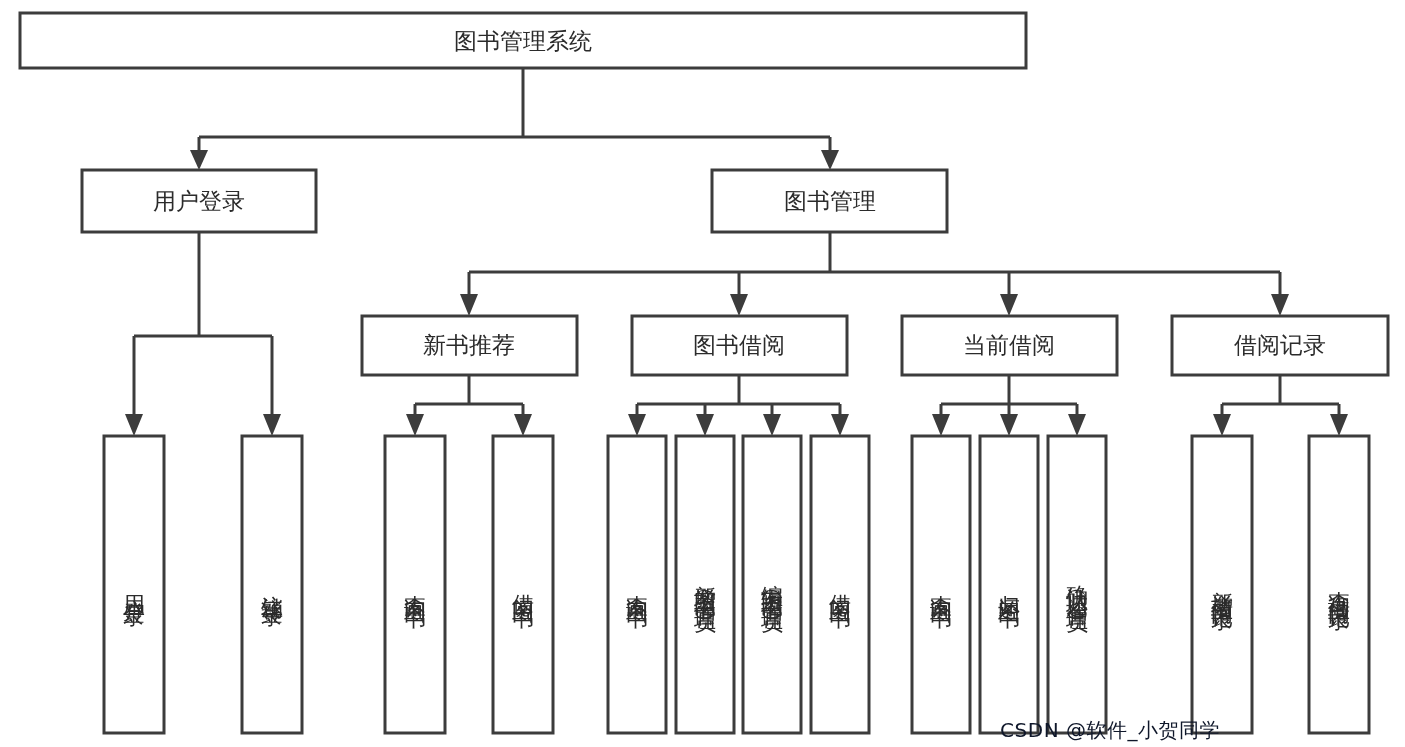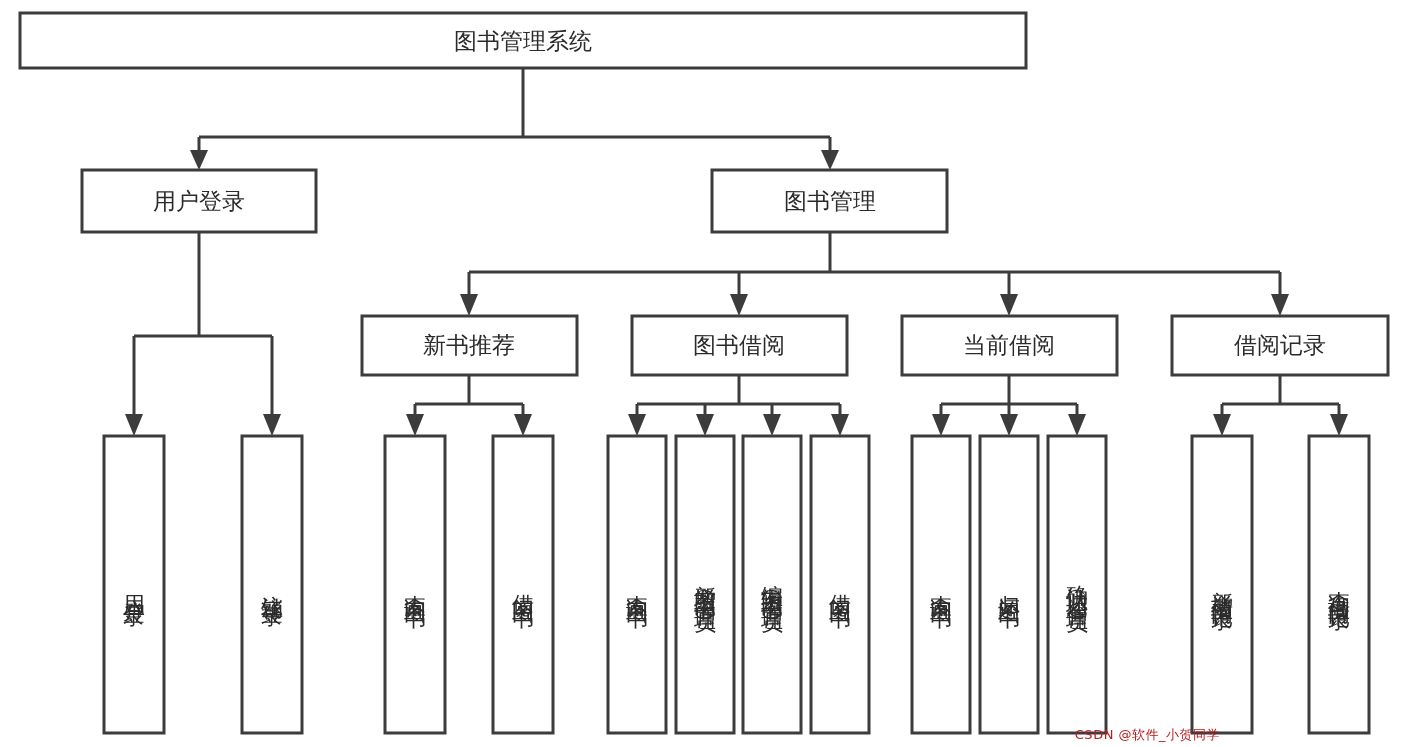--- a/index.html
+++ b/index.html
@@ -62,22 +62,22 @@
     justify-content: center;
     text-align: center;
     white-space: nowrap;
     pointer-events: none;
   }
   .watermark {
     position: absolute;
     right: 14px;
     bottom: 3px;
     font-family: "DejaVu Sans", "Liberation Sans", sans-serif;
-    font-size: 13px;
-    color: #b91c1c;
+    font-size: 20px;
+    color: #0f172a;
     letter-spacing: 0.5px;
     white-space: nowrap;
   }
 </style>
 </head>
 <body>
 
 <div id="diagram-root">
 
   <svg id="tree-svg" viewBox="0 0 1405 747">

